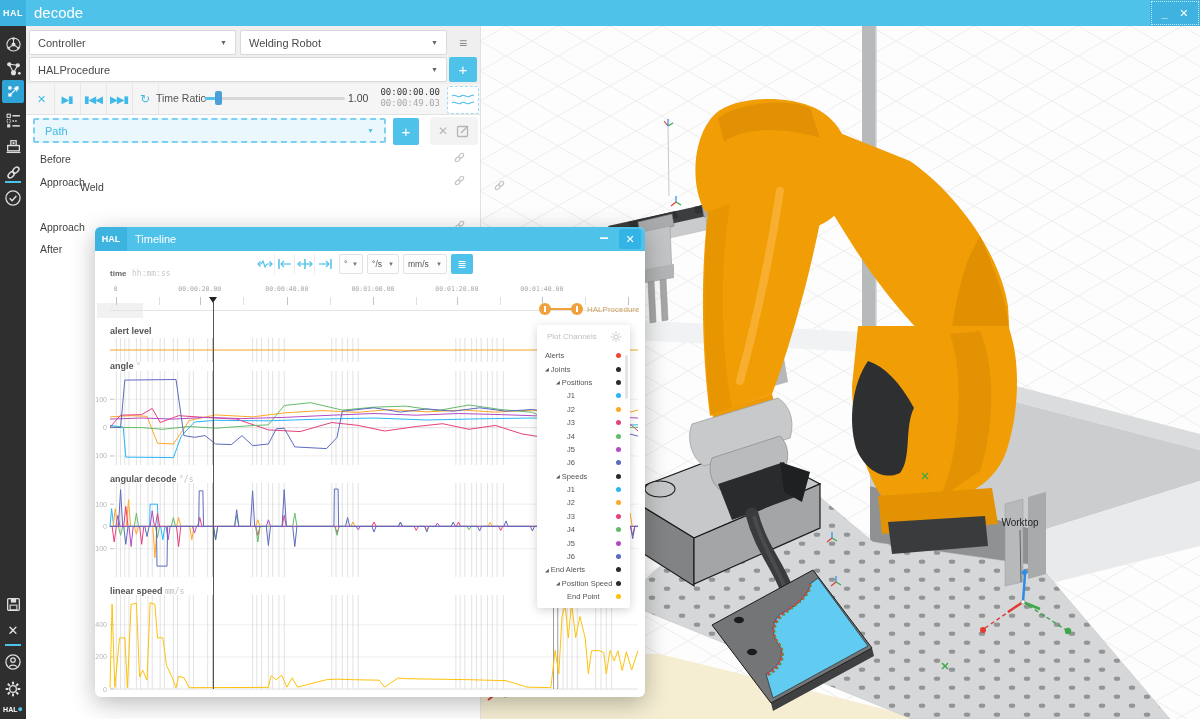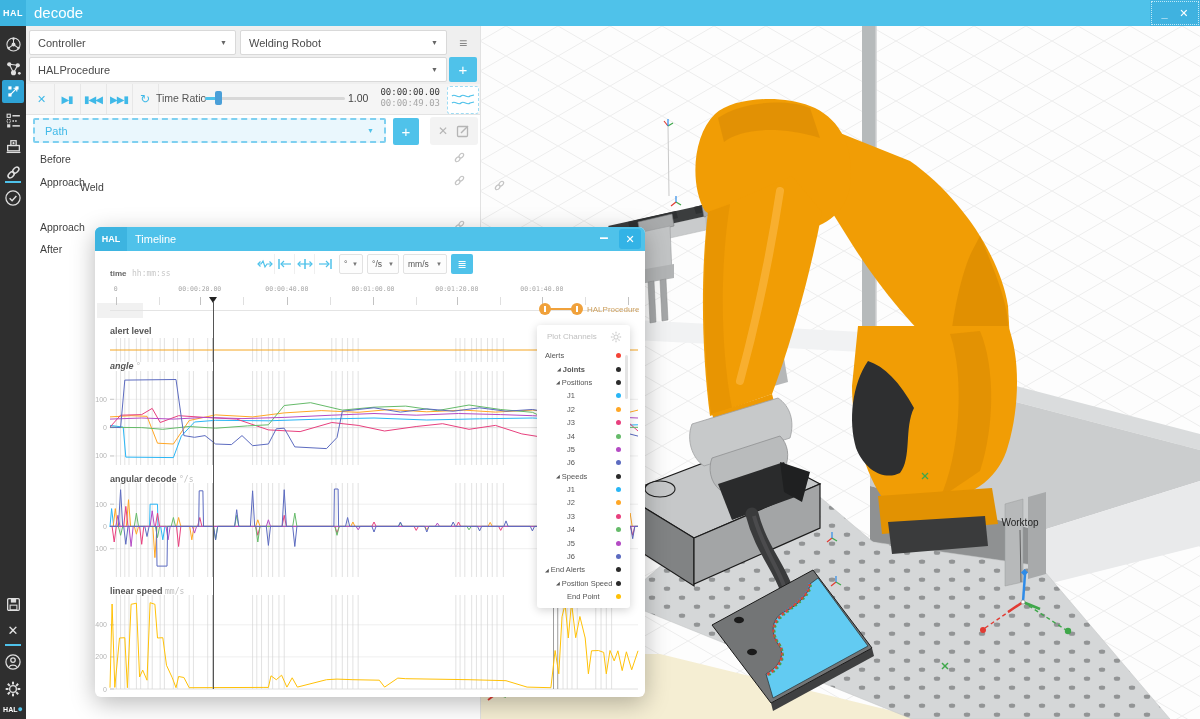--- a/index.html
+++ b/index.html
@@ -616,21 +616,21 @@
         <line x1="468.024" y1="0" x2="468.024" y2="24" stroke="#D6D6D6" stroke-width="0.7"></line>
         <line x1="472.248" y1="0" x2="472.248" y2="24" stroke="#D6D6D6" stroke-width="0.7"></line>
         <line x1="477" y1="0" x2="477" y2="24" stroke="#D6D6D6" stroke-width="0.7"></line>
         <line x1="482.28000000000003" y1="0" x2="482.28000000000003" y2="24" stroke="#D6D6D6" stroke-width="0.7"></line>
         <line x1="500.76000000000005" y1="0" x2="500.76000000000005" y2="24" stroke="#D6D6D6" stroke-width="0.7"></line>
         <line x1="506.04" y1="0" x2="506.04" y2="24" stroke="#D6D6D6" stroke-width="0.7"></line>
         <line x1="511.32" y1="0" x2="511.32" y2="24" stroke="#D6D6D6" stroke-width="0.7"></line>
         <line x1="516.5999999999999" y1="0" x2="516.5999999999999" y2="24" stroke="#D6D6D6" stroke-width="0.7"></line>
         <polyline points="15.0,12.0 543.0,12.0" fill="none" stroke="#F5A623" stroke-width="1"></polyline>
       </svg>
-      <div class="chart-label" style="left: 15px; top: 134px; font-style: italic;"><span class="nm">angle</span> <span class="unit">°</span></div>
+      <div class="chart-label" style="left: 15px; top: 134px;"><span class="nm">angle</span> <span class="unit">°</span></div>
       <svg width="545" height="94" style="position:absolute;left:0;top:144px;overflow:visible;">
         <line x1="15" y1="28.313253012048197" x2="543" y2="28.313253012048197" stroke="#EFEFEF" stroke-width="1"></line>
         <line x1="15" y1="28.313253012048197" x2="19" y2="28.313253012048197" stroke="#C9C9C9" stroke-width="1"></line>
         <text x="12" y="30.813253012048197" text-anchor="end" font-size="7" fill="#B5B5B5" font-family="DejaVu Sans Mono,monospace">100</text>
         <line x1="15" y1="56.62650602409639" x2="543" y2="56.62650602409639" stroke="#E0E0E0" stroke-width="1"></line>
         <line x1="15" y1="56.62650602409639" x2="19" y2="56.62650602409639" stroke="#C9C9C9" stroke-width="1"></line>
         <text x="12" y="59.12650602409639" text-anchor="end" font-size="7" fill="#B5B5B5" font-family="DejaVu Sans Mono,monospace">0</text>
         <line x1="15" y1="84.93975903614458" x2="543" y2="84.93975903614458" stroke="#EFEFEF" stroke-width="1"></line>
         <line x1="15" y1="84.93975903614458" x2="19" y2="84.93975903614458" stroke="#C9C9C9" stroke-width="1"></line>
         <text x="12" y="87.43975903614458" text-anchor="end" font-size="7" fill="#B5B5B5" font-family="DejaVu Sans Mono,monospace">-100</text>
@@ -837,21 +837,21 @@
           <line x1="9.8" y1="9.8" x2="11.2" y2="11.2"></line>
           <line x1="2.8" y1="11.2" x2="4.2" y2="9.8"></line>
           <line x1="9.8" y1="4.2" x2="11.2" y2="2.8"></line>
         </g>
       </svg>
     <div class="rows">
         <div class="lgrow" style="padding-left: 8px;">
           <span>Alerts</span>
           <span class="dot" style="background: rgb(244, 67, 54);"></span>
         </div>
-        <div class="lgrow" style="padding-left: 20px; font-weight: bold;">
+        <div class="lgrow" style="padding-left: 8px;">
           <span class="tri">◢</span>
           <span>Joints</span>
           <span class="dot" style="background: rgb(43, 43, 43);"></span>
         </div>
         <div class="lgrow" style="padding-left: 19px;">
           <span class="tri">◢</span>
           <span>Positions</span>
           <span class="dot" style="background: rgb(43, 43, 43);"></span>
         </div>
         <div class="lgrow" style="padding-left: 30px;">

